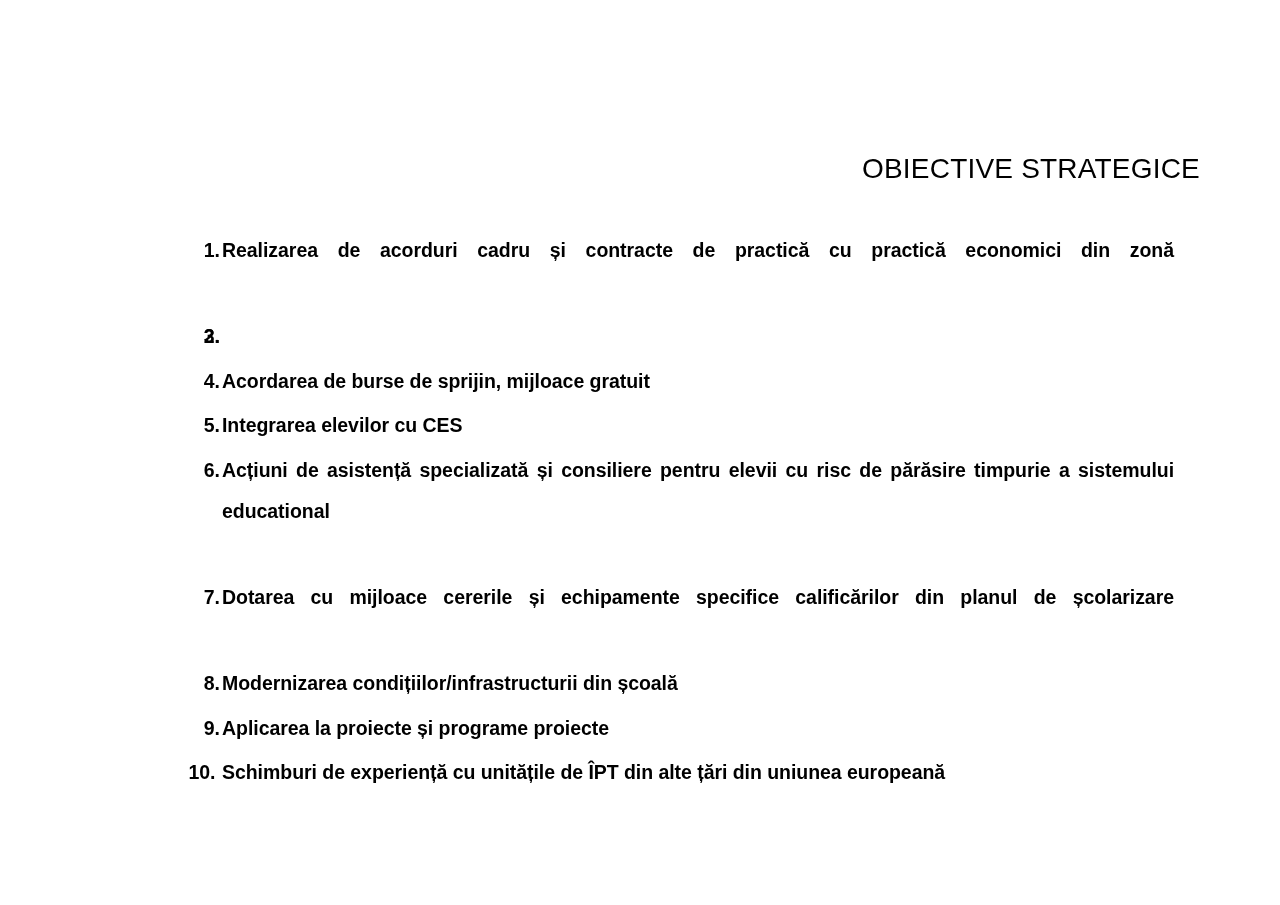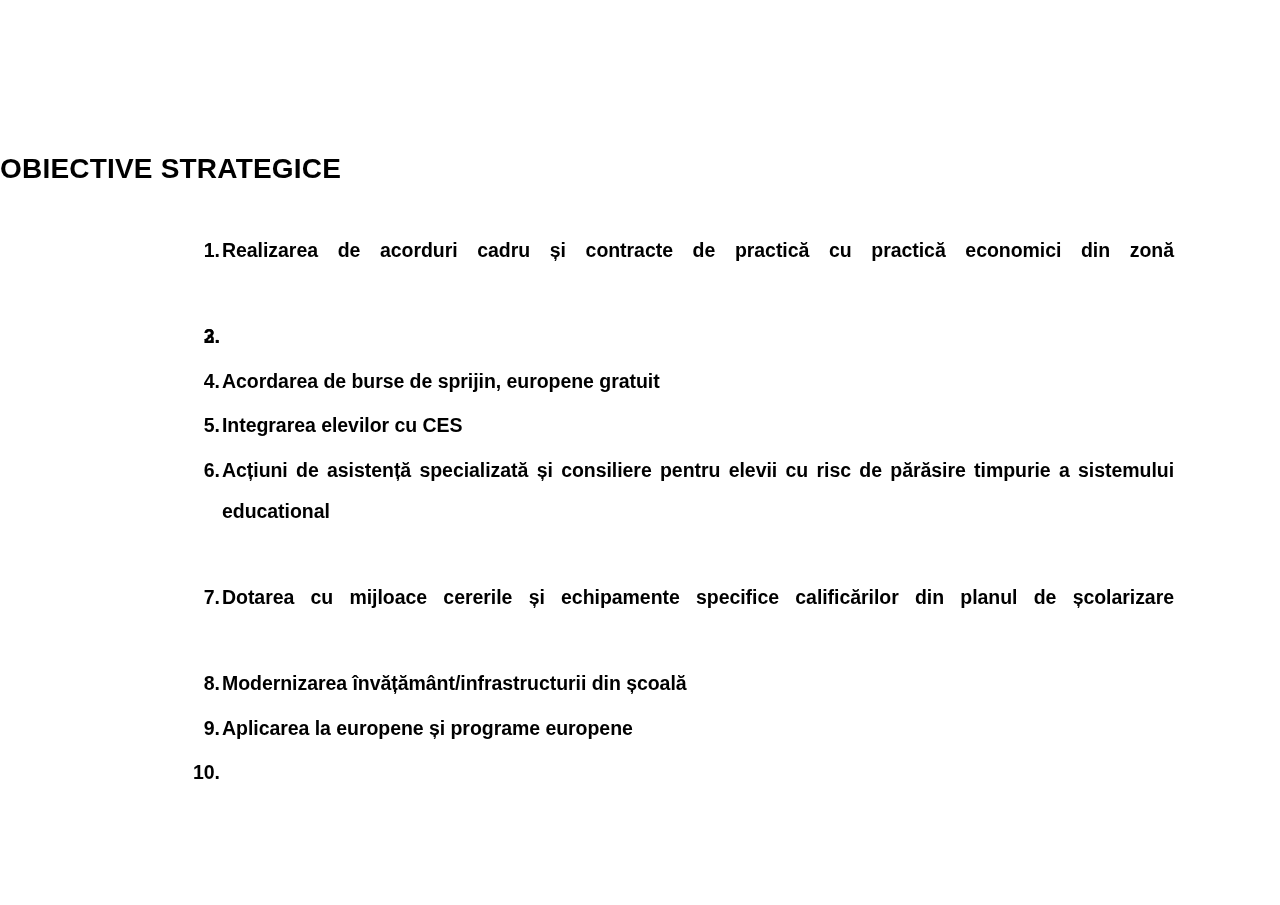--- a/index.html
+++ b/index.html
@@ -23,23 +23,23 @@
     inset: 0;
     background: #ffffff;
   }
 
   
   .slide-title {
     position: absolute;
     top: 133px;
     left: 0;
     width: 1200px;
-    text-align: left;
+    text-align: right;
     font-size: 28px;
-    font-weight: bold;
+    font-weight: normal;
     letter-spacing: 0.2px;
     line-height: 34px;
     white-space: nowrap;
   }
 
   
   .objectives {
     position: absolute;
     top: 230px;
     left: 186px;
@@ -81,21 +81,21 @@
     line-height: 41.5px;
   }
 
   
   .objective.wide-marker {
     padding-left: 36px;
   }
   .objective.wide-marker .marker {
     width: 36px;
     left: -2px;
-    text-align: right;
+    text-align: center;
   }
 
   
   .objective.short {
     text-align: left;
   }
   .objective.short::after {
     content: none;
   }
 </style>
@@ -114,42 +114,42 @@
 
     <li class="objective short">
       <span class="marker">2.</span>
     </li>
 
     <li class="objective">
       <span class="marker">3.</span>
     </li>
 
     <li class="objective short">
-      <span class="marker">4.</span><span>Acordarea de burse de sprijin, europene gratuit</span>
+      <span class="marker">4.</span><span>Acordarea de burse de sprijin, mijloace gratuit</span>
     </li>
 
     <li class="objective short">
       <span class="marker">5.</span><span>Integrarea elevilor cu CES</span>
     </li>
 
     <li class="objective">
       <span class="marker">6.</span><span>Acțiuni de asistență specializată și consiliere pentru elevii cu risc de părăsire timpurie a sistemului educational</span>
     </li>
 
     <li class="objective">
       <span class="marker">7.</span><span>Dotarea cu mijloace cererile și echipamente specifice calificărilor din planul de școlarizare</span>
     </li>
 
     <li class="objective short">
-      <span class="marker">8.</span><span>Modernizarea învățământ/infrastructurii din școală</span>
+      <span class="marker">8.</span><span>Modernizarea condițiilor/infrastructurii din școală</span>
     </li>
 
     <li class="objective short">
-      <span class="marker">9.</span><span>Aplicarea la europene și programe europene</span>
+      <span class="marker">9.</span><span>Aplicarea la proiecte și programe proiecte</span>
     </li>
 
     <li class="objective short wide-marker">
-      <span class="marker">10.</span>
+      <span class="marker">10.</span><span>Schimburi de experiență cu unitățile de ÎPT din alte țări din uniunea europeană</span>
     </li>
 
   </ol>
 
 </div>
 
 </body></html>

